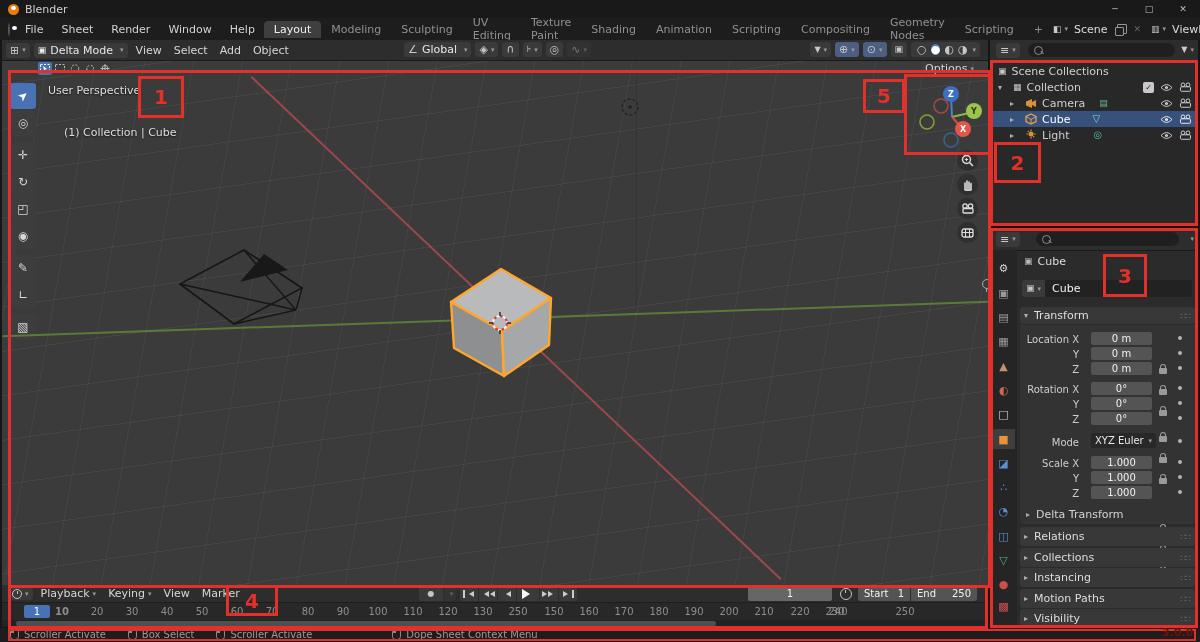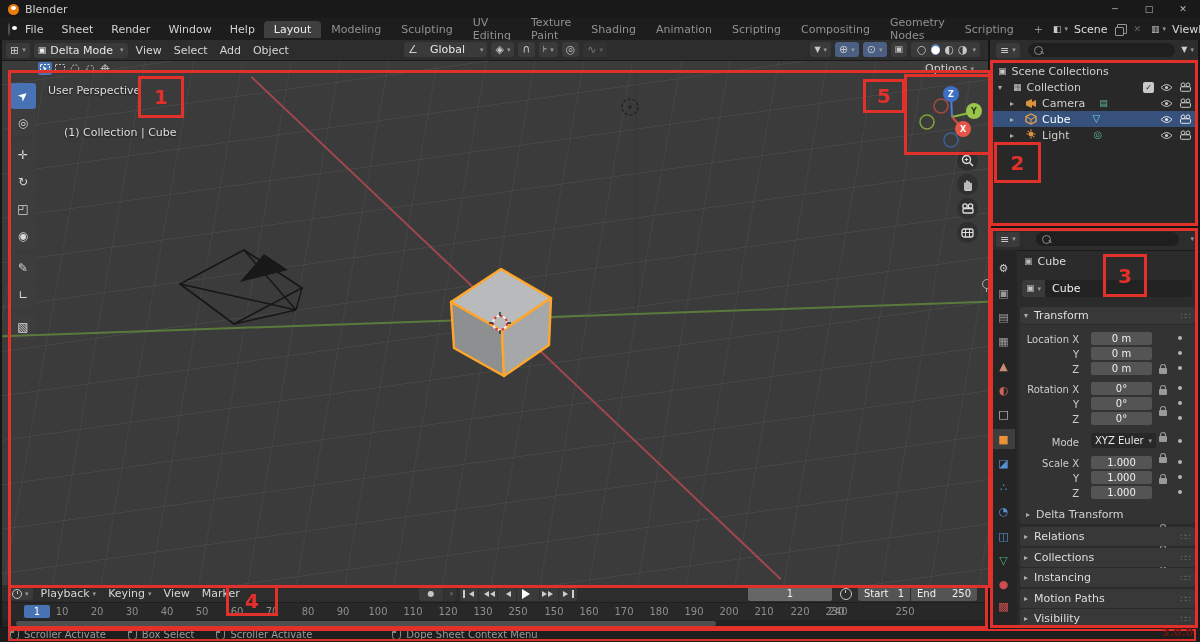--- a/index.html
+++ b/index.html
@@ -146,21 +146,21 @@
         <span class="caret">▾</span>
       </span>
       <span class="hbtn">View</span>
       <span class="hbtn">Select</span>
       <span class="hbtn">Add</span>
       <span class="hbtn">Object</span>
 
       <span class="fx ab" style="left:400px;top:2px;">
         <span class="iconchip">
           <span class="glyph">∠</span>
-          <span style="margin:0 12px;color:#e6e6e6;">Global</span>
+          <span style="margin:0 4px;color:#e6e6e6;">Global</span>
           <span class="caret">▾</span>
         </span>
         <span class="iconchip">
           <span class="glyph">◈</span>
           <span class="caret">▾</span>
         </span>
         <span class="iconchip">
           <span class="glyph" style="transform:rotate(180deg);display:inline-block;">∪</span>
         </span>
         <span class="iconchip">
@@ -633,21 +633,21 @@
         </span>
         <span class="vfield" style="width:66px;height:15px;margin-left:1px;border-radius:0 3px 3px 0;justify-content:space-between;padding:0 6px;box-sizing:border-box;">
           <span>End</span>
           <span>250</span>
         </span>
       </span>
     </div>
 
     <div id="ruler">
       <span class="ab" style="left:22px;top:2px;width:26px;height:13px;background:#4772b3;border-radius:2px;color:#fff;font-size:10px;display:flex;align-items:center;justify-content:center;">1</span>
-      <span class="tick" style="left:60px;">10</span>
+      <span class="tick" style="left:60px;font-weight:bold;">10</span>
       <span class="tick" style="left:95px;">20</span>
       <span class="tick" style="left:130px;">30</span>
       <span class="tick" style="left:165px;">40</span>
       <span class="tick" style="left:200px;">50</span>
       <span class="tick" style="left:235px;">60</span>
       <span class="tick" style="left:270px;">70</span>
       <span class="tick" style="left:306px;">80</span>
       <span class="tick" style="left:341px;">90</span>
       <span class="tick" style="left:376px;">100</span>
       <span class="tick" style="left:411px;">110</span>

